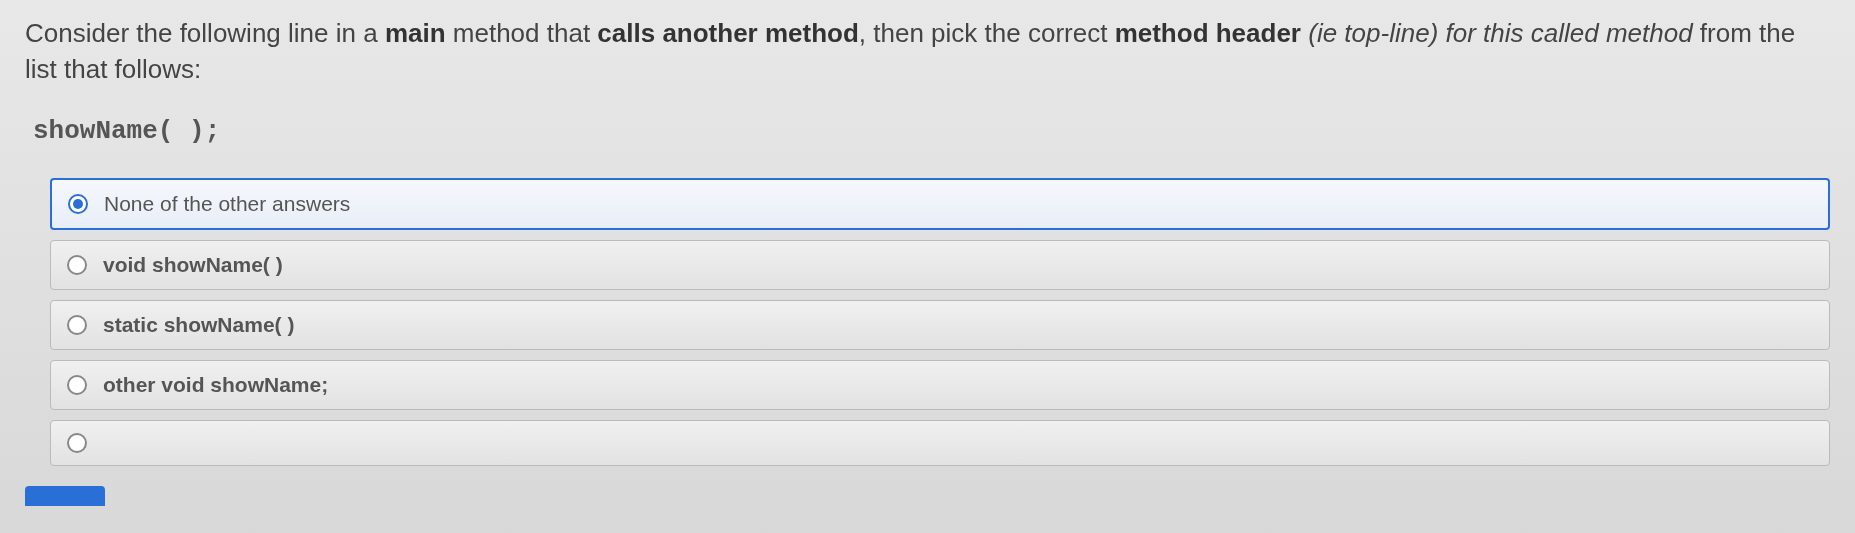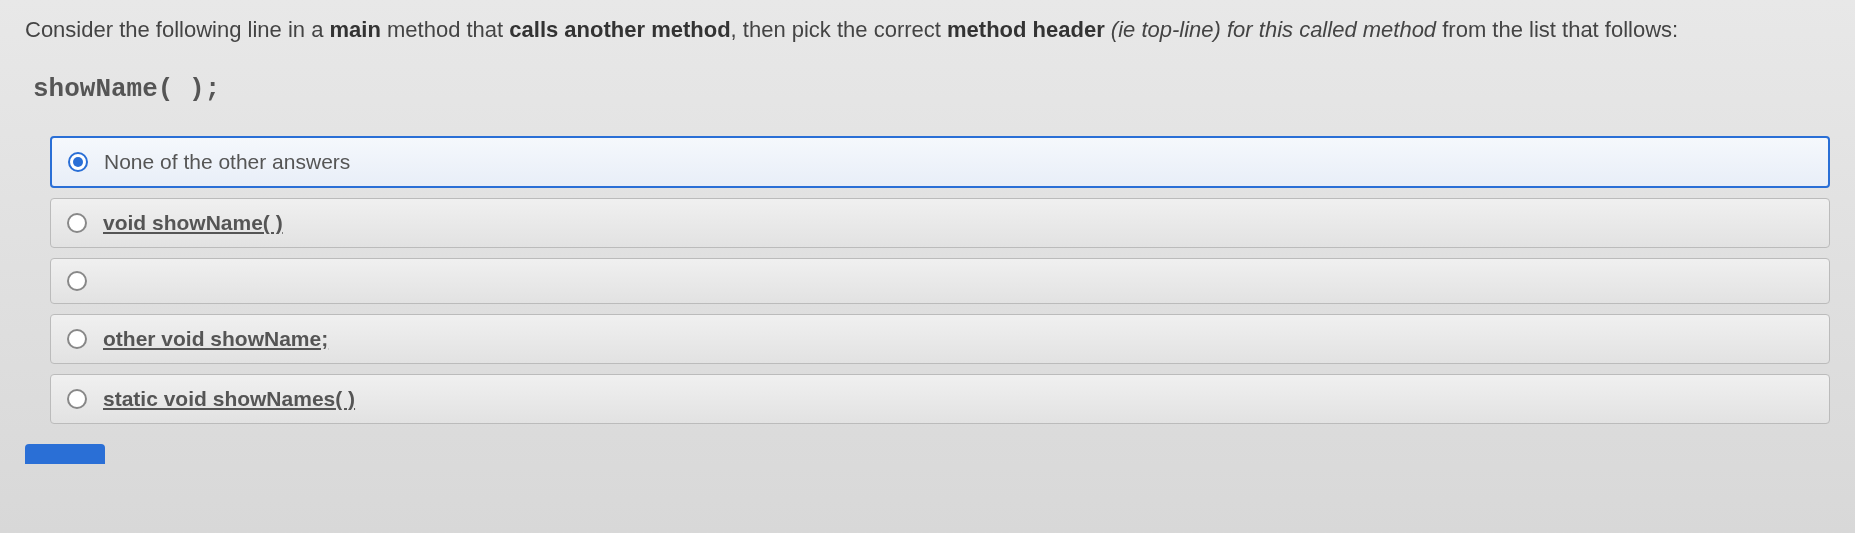--- a/index.html
+++ b/index.html
@@ -8,21 +8,21 @@
       box-sizing: border-box;
     }
     body {
       font-family: Arial, Helvetica, sans-serif;
       background: linear-gradient(to bottom, #e8e8e8 0%, #d8d8d8 100%);
       padding: 15px 25px;
       width: 1855px;
       height: 533px;
     }
     .question-text {
-      font-size: 22px;
+      font-size: 26px;
       color: #444;
       line-height: 1.4;
       margin-bottom: 28px;
       filter: blur(0.3px);
     }
     .question-text .bold {
       font-weight: bold;
       color: #333;
     }
     .question-text .italic {
@@ -83,21 +83,20 @@
       display: block;
     }
     .option-label {
       font-size: 21px;
       color: #555;
       font-family: Arial, sans-serif;
     }
     .option-label.code {
       font-family: Arial, sans-serif;
       font-weight: bold;
-      text-decoration: underline;
     }
     .submit-hint {
       margin-top: 20px;
       width: 80px;
       height: 20px;
       background: #2a6fd6;
       border-radius: 4px 4px 0 0;
     }
   </style>
 </head>
@@ -115,24 +114,24 @@
         <div class="radio-dot"></div>
       </div>
     <span class="option-label">None of the other answers</span>
   </div>
   <div class="option">
     <div class="radio"></div>
     <span class="option-label code">void showName( )</span>
   </div>
   <div class="option">
     <div class="radio"></div>
+    <span class="option-label code">static showName( )</span>
   </div>
   <div class="option">
     <div class="radio"></div>
     <span class="option-label code">other void showName;</span>
   </div>
   <div class="option">
     <div class="radio"></div>
-    <span class="option-label code">static void showNames( )</span>
   </div>
 </div>
 
 <div class="submit-hint"></div>
 
 </body></html>

